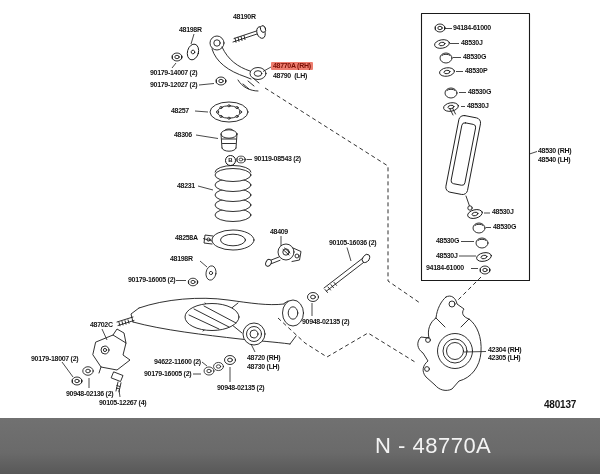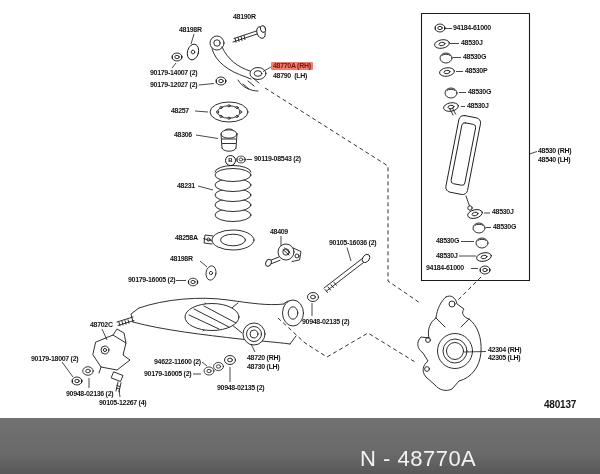--- a/index.html
+++ b/index.html
@@ -24,21 +24,21 @@
     position:absolute;font-size:10px;font-weight:bold;letter-spacing:-0.2px;color:#141414;
   }
   .footer{
     position:absolute;left:0;top:418px;width:600px;height:56px;
     background:linear-gradient(180deg,#717171 0%,#6a6a6a 62%,#585858 100%);
   }
   .footer span{
     position:absolute;top:15px;font-size:22px;letter-spacing:0.5px;color:#f3f3f3;
   }
   .footer .f-left{left:99px;}
-  .footer .f-right{left:360px;margin-top:13px;}
+  .footer .f-right{left:375px;}
   .art{stroke:#1a1a1a;stroke-width:.9;fill:#fff;stroke-linecap:round;stroke-linejoin:round;}
   .nf{fill:none;}
   .leaders{stroke:#1a1a1a;stroke-width:.8;fill:none;}
   .dashed{stroke:#1a1a1a;stroke-width:.9;fill:none;stroke-dasharray:4 3;}
   .boxline{stroke:#1a1a1a;stroke-width:1.1;fill:none;}
 </style>
 </head>
 <body>
 
 <div class="stage">

